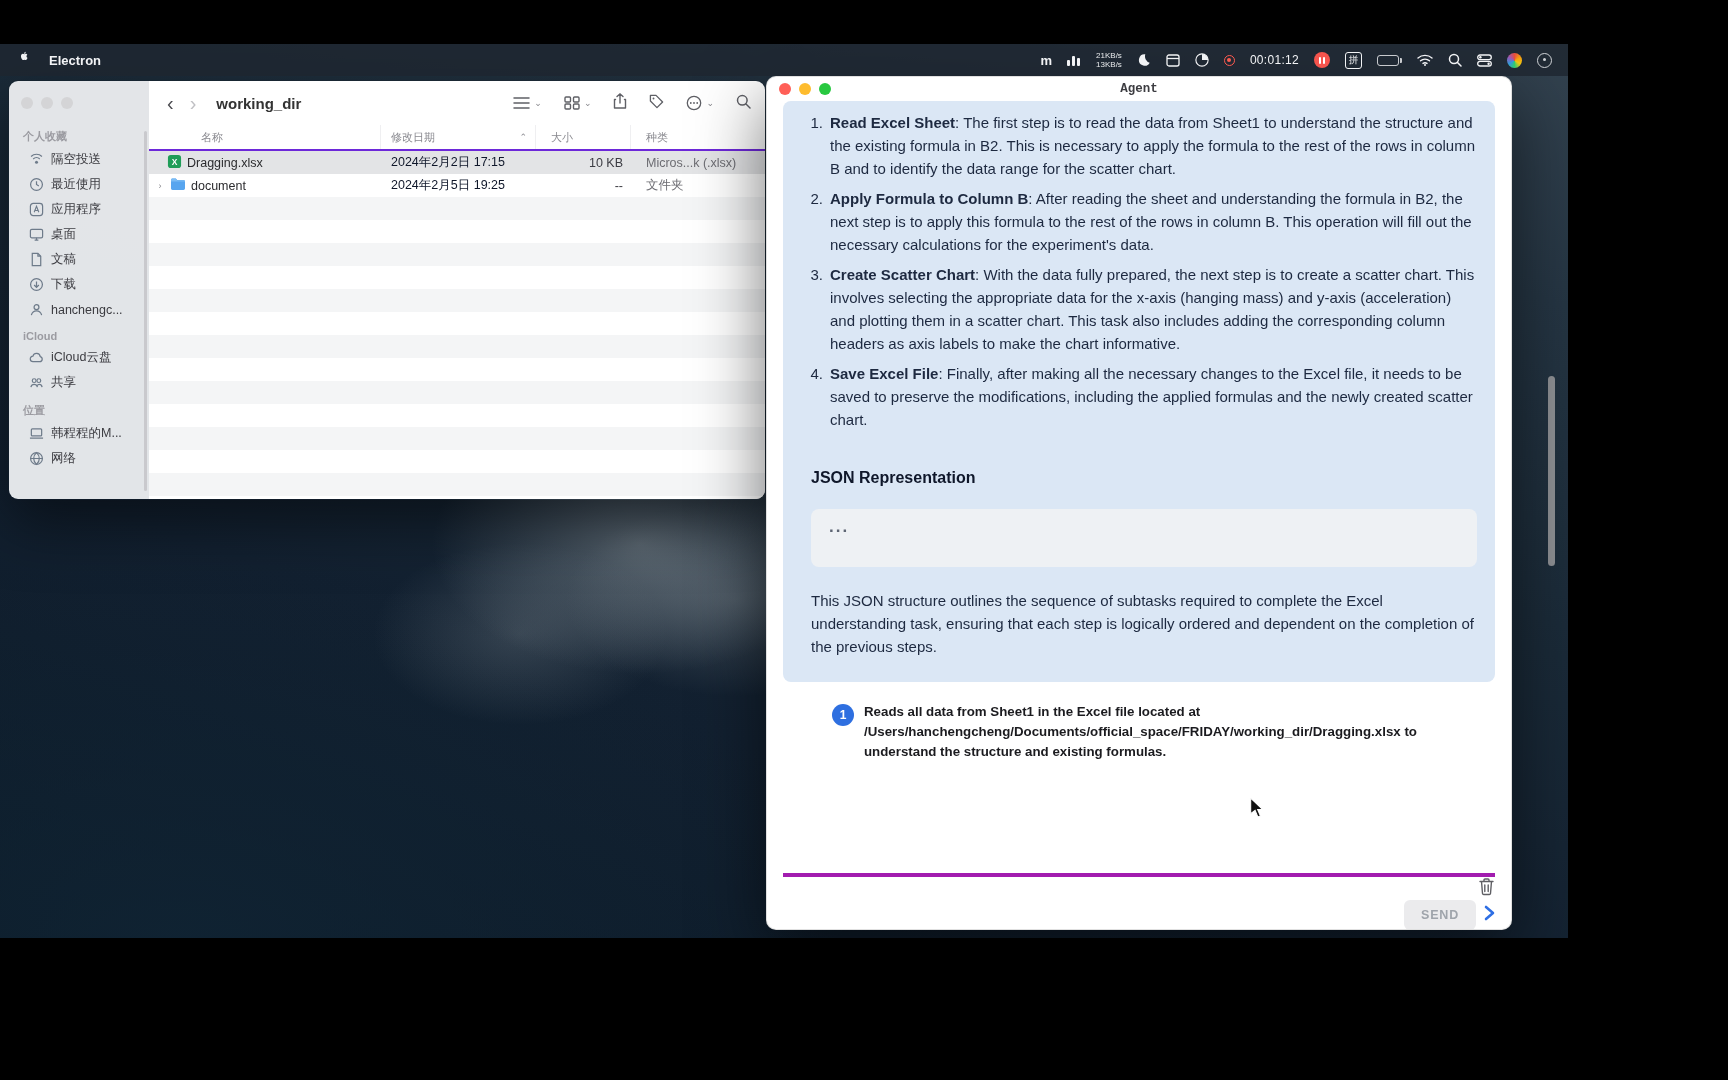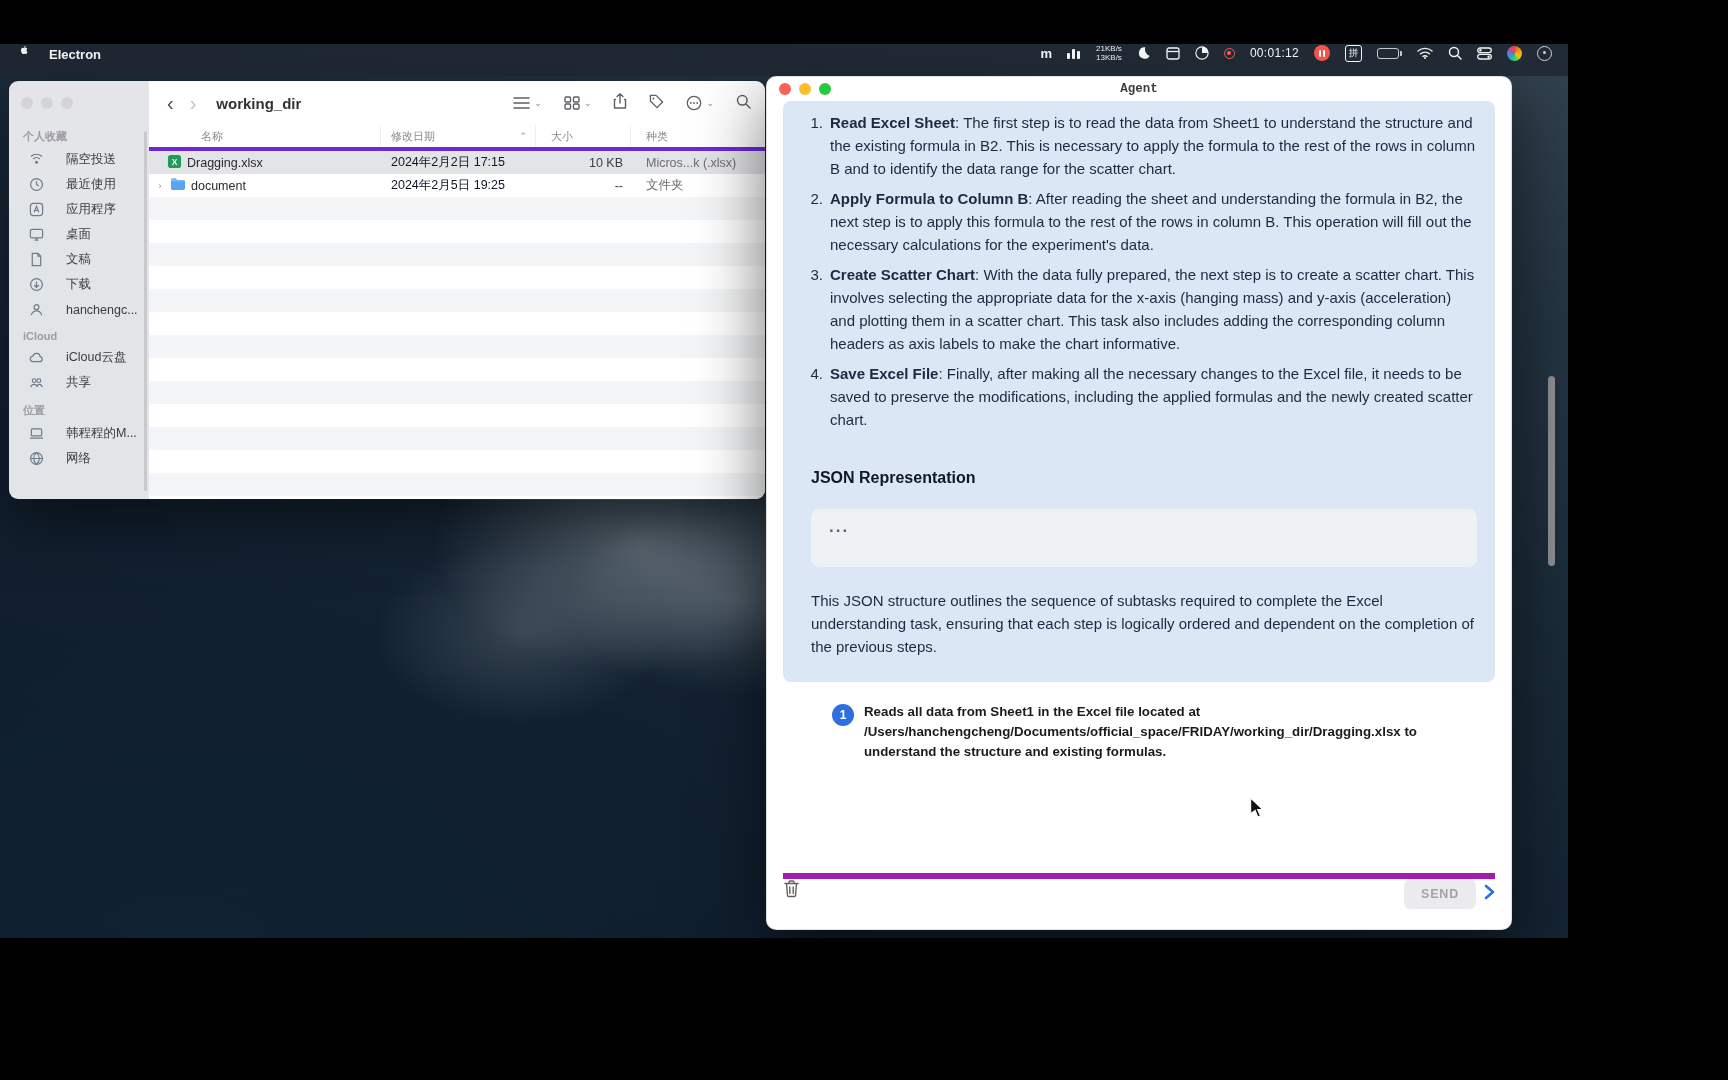--- a/index.html
+++ b/index.html
@@ -11,21 +11,21 @@
     background:
       radial-gradient(320px 200px at 640px 500px, rgba(150,160,166,.50), rgba(150,160,166,0) 65%),
       radial-gradient(260px 150px at 735px 555px, rgba(112,122,130,.45), rgba(112,122,130,0) 65%),
       radial-gradient(210px 130px at 520px 590px, rgba(128,140,148,.32), rgba(128,140,148,0) 70%),
       radial-gradient(900px 520px at 180px 900px, rgba(16,36,52,.85), rgba(16,36,52,0) 75%),
       linear-gradient(200deg,#33424f 0%,#253543 18%,#1a2a38 42%,#122030 68%,#0c1a27 100%);
   }
 
   
   .menubar { position:absolute; top:0; left:0; right:0; height:32px; background:rgba(30,38,48,.80);
-    display:flex; align-items:flex-start; padding:0 16px; color:#f2f3f5; z-index:50; }
+    display:flex; align-items:center; padding:0 16px; color:#f2f3f5; z-index:50; }
   .mb-left { display:flex; align-items:center; gap:18px; }
   .mb-appname { font-weight:700; font-size:13px; }
   .mb-right { margin-left:auto; display:flex; align-items:center; gap:15px; }
   .mb-right svg { display:block; }
   .mb-mlogo { font-weight:700; font-size:13px; }
   .net-speeds { font-size:8px; line-height:9px; text-align:right; color:#e8eaec; }
   .mb-timer { font-size:12px; letter-spacing:.3px; }
   .rec-dot { width:11px; height:11px; border-radius:50%; border:1.5px solid #ff5b50; position:relative; }
   .rec-dot::after { content:""; position:absolute; left:2px; top:2px; width:4px; height:4px; border-radius:50%; background:#ff5b50; }
   .pause-badge { width:16px; height:16px; border-radius:50%; background:#f5544d; display:flex; align-items:center; justify-content:center; gap:2px; }
@@ -41,33 +41,33 @@
 
   
   .finder { position:absolute; left:8px; top:36px; width:758px; height:420px; border-radius:10px; overflow:hidden;
     display:flex; box-shadow:0 22px 60px rgba(0,0,0,.5); border:1px solid rgba(0,0,0,.15); z-index:10; }
   .f-sidebar { width:140px; flex:none; background:rgba(235,237,239,.96); padding:12px 0 0 0; position:relative; }
   .traffic { display:flex; gap:8px; padding:4px 0 12px 12px; }
   .tl { width:12px; height:12px; border-radius:50%; }
   .tl.inactive { background:#d4d4d6; }
   .tl.red { background:#ff5f57; } .tl.yellow { background:#febc2e; } .tl.green { background:#28c840; }
   .sb-header { font-size:11px; font-weight:700; color:#9b9ba1; padding:8px 20px 3px 14px; }
-  .sb-item { display:flex; align-items:center; gap:22px; height:25px; padding-left:14px; font-size:12.5px; color:#3b3b40; border-radius:5px; margin:0 6px; }
+  .sb-item { display:flex; align-items:center; gap:7px; height:25px; padding-left:14px; font-size:12.5px; color:#3b3b40; border-radius:5px; margin:0 6px; }
   .sb-item svg { flex:none; }
   .sb-scroll { position:absolute; right:2px; top:50px; width:3px; height:360px; background:#c9c9cd; border-radius:2px; }
 
   .f-main { flex:1; background:#fff; display:flex; flex-direction:column; }
   .f-toolbar { height:44px; display:flex; align-items:center; padding:0 14px; gap:8px; flex:none; }
   .nav-chev { font-size:20px; line-height:1; padding:0 4px; }
   .nav-back { color:#4a4a4f; } .nav-fwd { color:#c0c0c4; }
   .f-title { font-size:15px; font-weight:700; color:#333; margin-left:8px; }
   .tb-icons { margin-left:auto; display:flex; align-items:center; gap:22px; }
   .tb-group { display:flex; align-items:center; gap:4px; }
   .tb-chev { font-size:9px; color:#86868b; }
-  .f-cols { height:26px; display:flex; align-items:center; font-size:11px; color:#8a8a90; border-bottom:4px solid #6d28d9; flex:none; }
+  .f-cols { height:26px; display:flex; align-items:center; font-size:11px; color:#8a8a90; border-bottom:2px solid #6d28d9; flex:none; }
   .col { height:100%; display:flex; align-items:center; border-right:1px solid #efeff1; }
   .col-name { width:232px; padding-left:52px; }
   .col-date { width:155px; padding-left:10px; position:relative; }
   .col-date .sort { position:absolute; right:8px; font-size:9px; color:#8a8a90; }
   .col-size { width:95px; padding-left:15px; }
   .col-kind { flex:1; padding-left:15px; border-right:none; }
   .f-list { flex:1; display:flex; flex-direction:column; }
   .f-row { height:23px; display:flex; align-items:center; font-size:12.5px; color:#2b2b2e; flex:none; }
   .f-row.sel { background:#e3e4e6; }
   .cell { height:100%; display:flex; align-items:center; overflow:hidden; white-space:nowrap; }
@@ -89,21 +89,21 @@
   .step { display:flex; margin-bottom:7px; }
   .step-num { width:26px; text-align:right; margin-right:7px; flex:none; line-height:23px; }
   .step-body { flex:1; line-height:23px; }
   .step-body b { font-weight:700; }
   .json-heading { font-size:16px; font-weight:700; color:#0f172a; margin:38px 0 0 14px; }
   .json-box { margin:22px 0 0 14px; background:#eef1f4; border-radius:8px; height:58px; padding:8px 18px; font-size:17px; font-weight:700; color:#5d6573; letter-spacing:2px; }
   .panel-para { margin:22px 0 0 14px; line-height:23px; }
   .subtask { display:flex; margin:20px 0 0 49px; align-items:flex-start; }
   .subtask-circle { width:22px; height:22px; border-radius:50%; background:#2e6fe0; color:#fff; font-size:12px; font-weight:700; display:flex; align-items:center; justify-content:center; flex:none; margin-top:2px; }
   .subtask-text { margin-left:10px; max-width:575px; font-size:13.3px; font-weight:600; color:#1b1b1f; line-height:20px; word-break:break-word; }
-  .a-bottombar { position:absolute; left:16px; right:16px; bottom:0; height:56px; border-top:6px solid #a21caf; display:flex; align-items:flex-start; }
+  .a-bottombar { position:absolute; left:16px; right:16px; bottom:0; height:56px; border-top:4px solid #a21caf; display:flex; align-items:flex-end;flex-direction:column; }
   .send-group { margin-left:auto; display:flex; align-items:center; gap:8px; }
   .send-btn { background:#ebebed; border:none; border-radius:6px; padding:8px 17px; font-size:12.5px; font-weight:700; letter-spacing:.8px; color:#9fa4ab; font-family:"Liberation Sans",sans-serif; }
   .a-input { position:absolute; left:16px; right:16px; bottom:56px; top: 700px; }
 
   
   .desk-scrollbar { position:absolute; left:1548px; top:332px; width:7px; height:190px; background:#8d8f93; border-radius:4px; z-index:5; }
   .cursor { position:absolute; left:1248px; top:754px; z-index:99; }
 </style>
 </head>
 <body>

